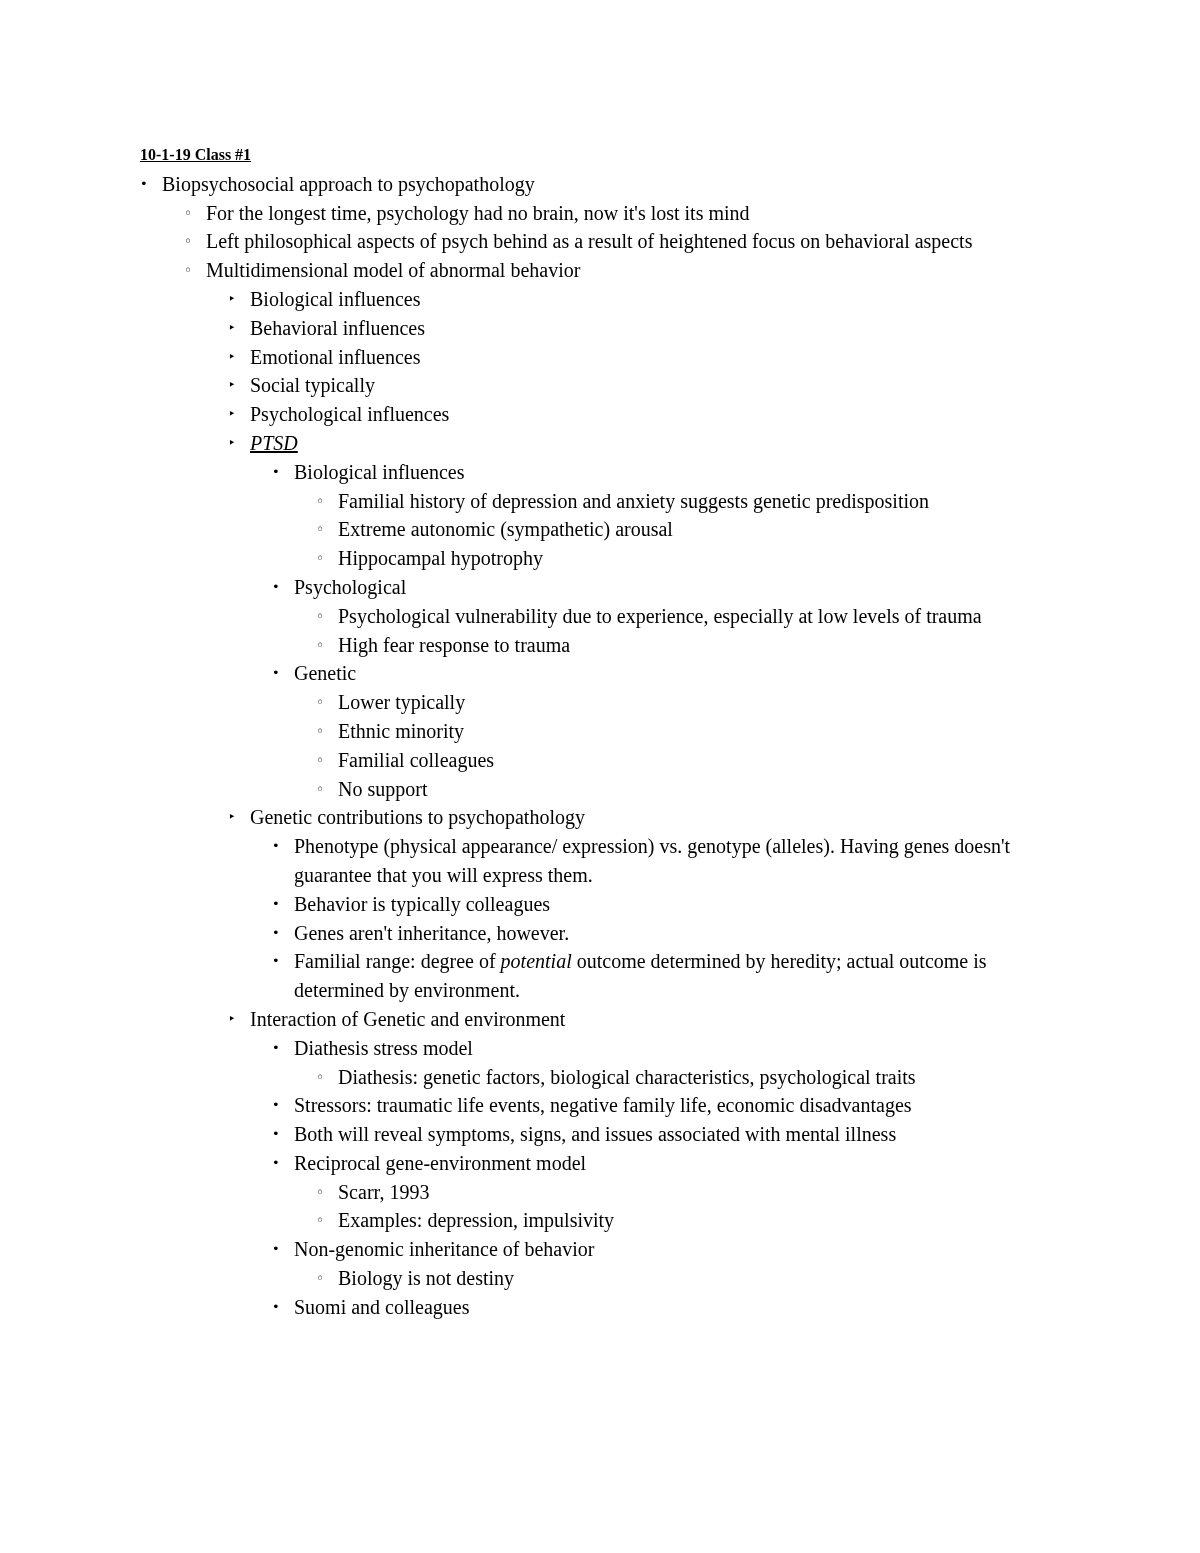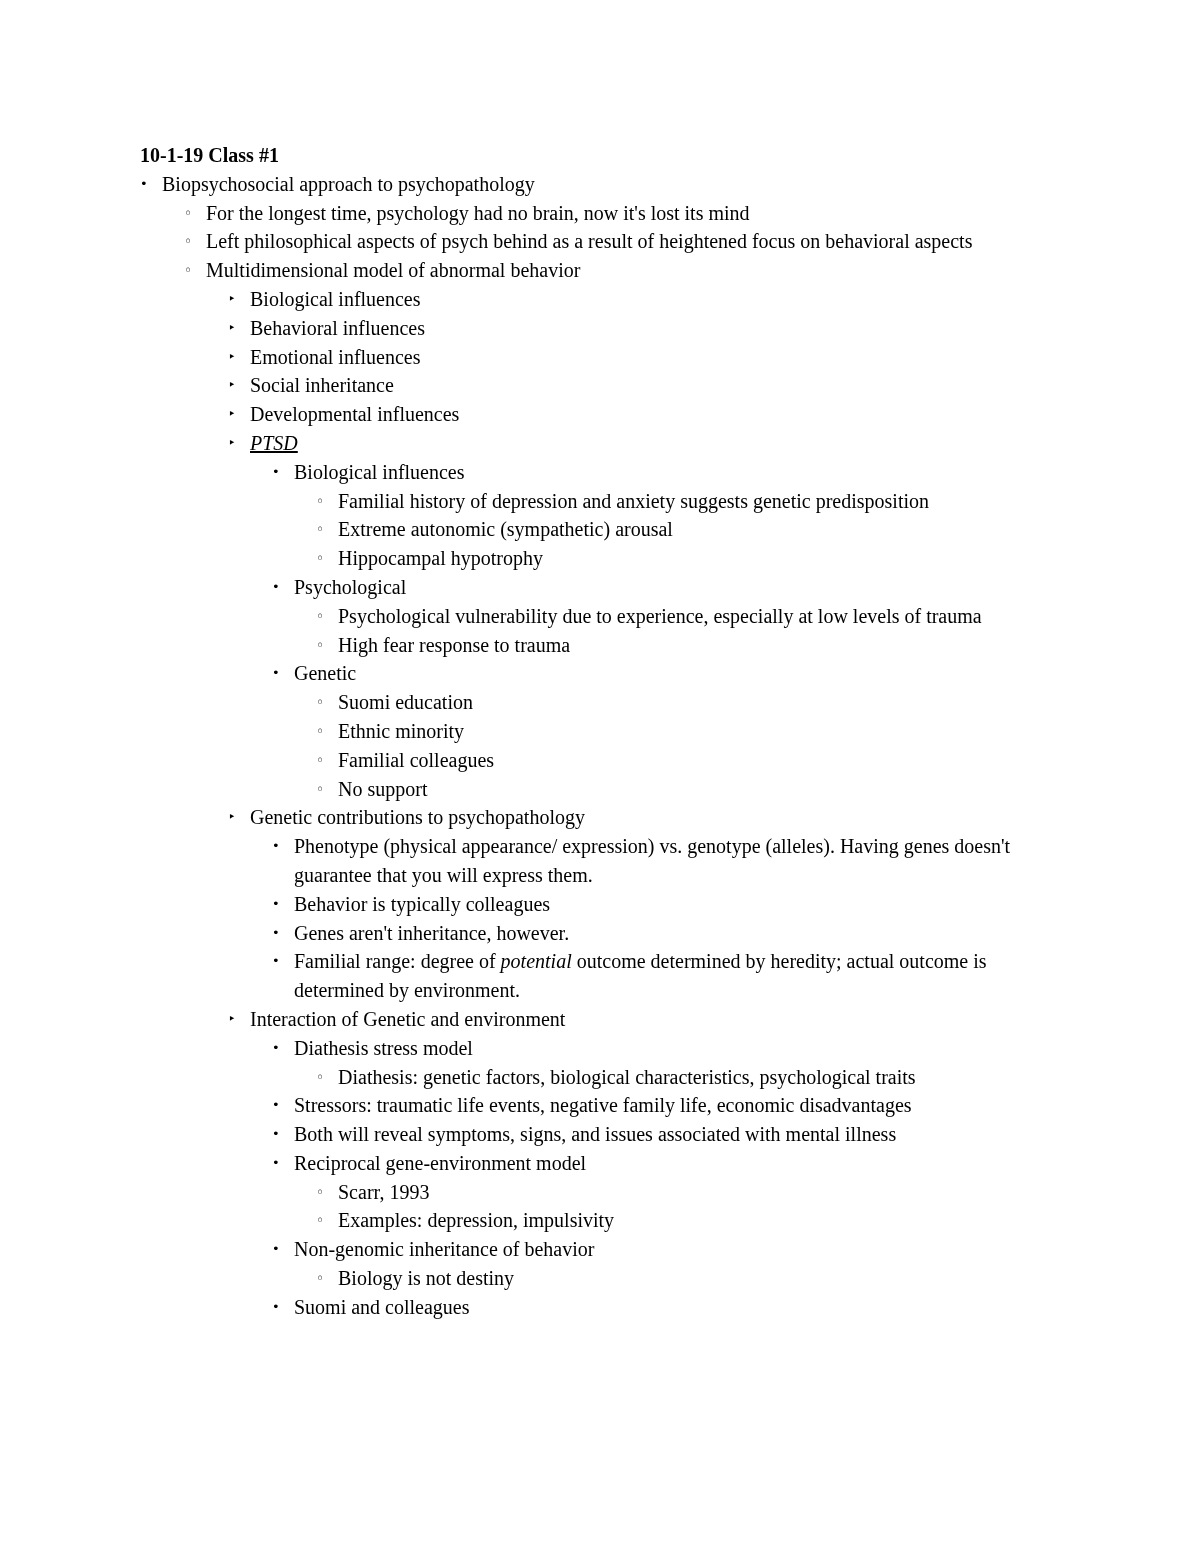--- a/index.html
+++ b/index.html
@@ -7,23 +7,24 @@
   body {
     width: 1200px;
     min-height: 1553px;
     font-family: "Liberation Serif", "DejaVu Serif", serif;
     color: #000000;
   }
   .page {
     padding: 141px 132px 60px 140px;
   }
   .title {
-    font-size: 20px;
+    font-size: 16px;
     line-height: 28.8px;
     font-weight: bold;
+    text-decoration: underline;
   }
   .note-item {
     display: flex;
     align-items: flex-start;
     font-size: 20px;
     line-height: 28.8px;
   }
   .marker {
     flex: 0 0 22px;
     font-family: "DejaVu Sans", sans-serif;
@@ -74,25 +75,25 @@
           <div class="note-item">
             <span class="marker lv3">‣</span>
             <span class="item-text">Behavioral influences</span>
           </div>
           <div class="note-item">
             <span class="marker lv3">‣</span>
             <span class="item-text">Emotional influences</span>
           </div>
           <div class="note-item">
             <span class="marker lv3">‣</span>
-            <span class="item-text">Social inheritance</span>
-          </div>
-          <div class="note-item">
-            <span class="marker lv3">‣</span>
-            <span class="item-text">Developmental influences</span>
+            <span class="item-text">Social typically</span>
+          </div>
+          <div class="note-item">
+            <span class="marker lv3">‣</span>
+            <span class="item-text">Psychological influences</span>
           </div>
           <div class="note-item">
             <span class="marker lv3">‣</span>
             <span class="item-text"><span class="it ul">PTSD</span></span>
           </div>
           <div class="children">
             <div class="note-item">
               <span class="marker lv4">•</span>
               <span class="item-text">Biological influences</span>
             </div>
@@ -124,21 +125,21 @@
                 <span class="item-text">High fear response to trauma</span>
               </div>
             </div>
             <div class="note-item">
               <span class="marker lv4">•</span>
               <span class="item-text">Genetic</span>
             </div>
             <div class="children">
               <div class="note-item">
                 <span class="marker lv5">◦</span>
-                <span class="item-text">Suomi education</span>
+                <span class="item-text">Lower typically</span>
               </div>
               <div class="note-item">
                 <span class="marker lv5">◦</span>
                 <span class="item-text">Ethnic minority</span>
               </div>
               <div class="note-item">
                 <span class="marker lv5">◦</span>
                 <span class="item-text">Familial colleagues</span>
               </div>
               <div class="note-item">

